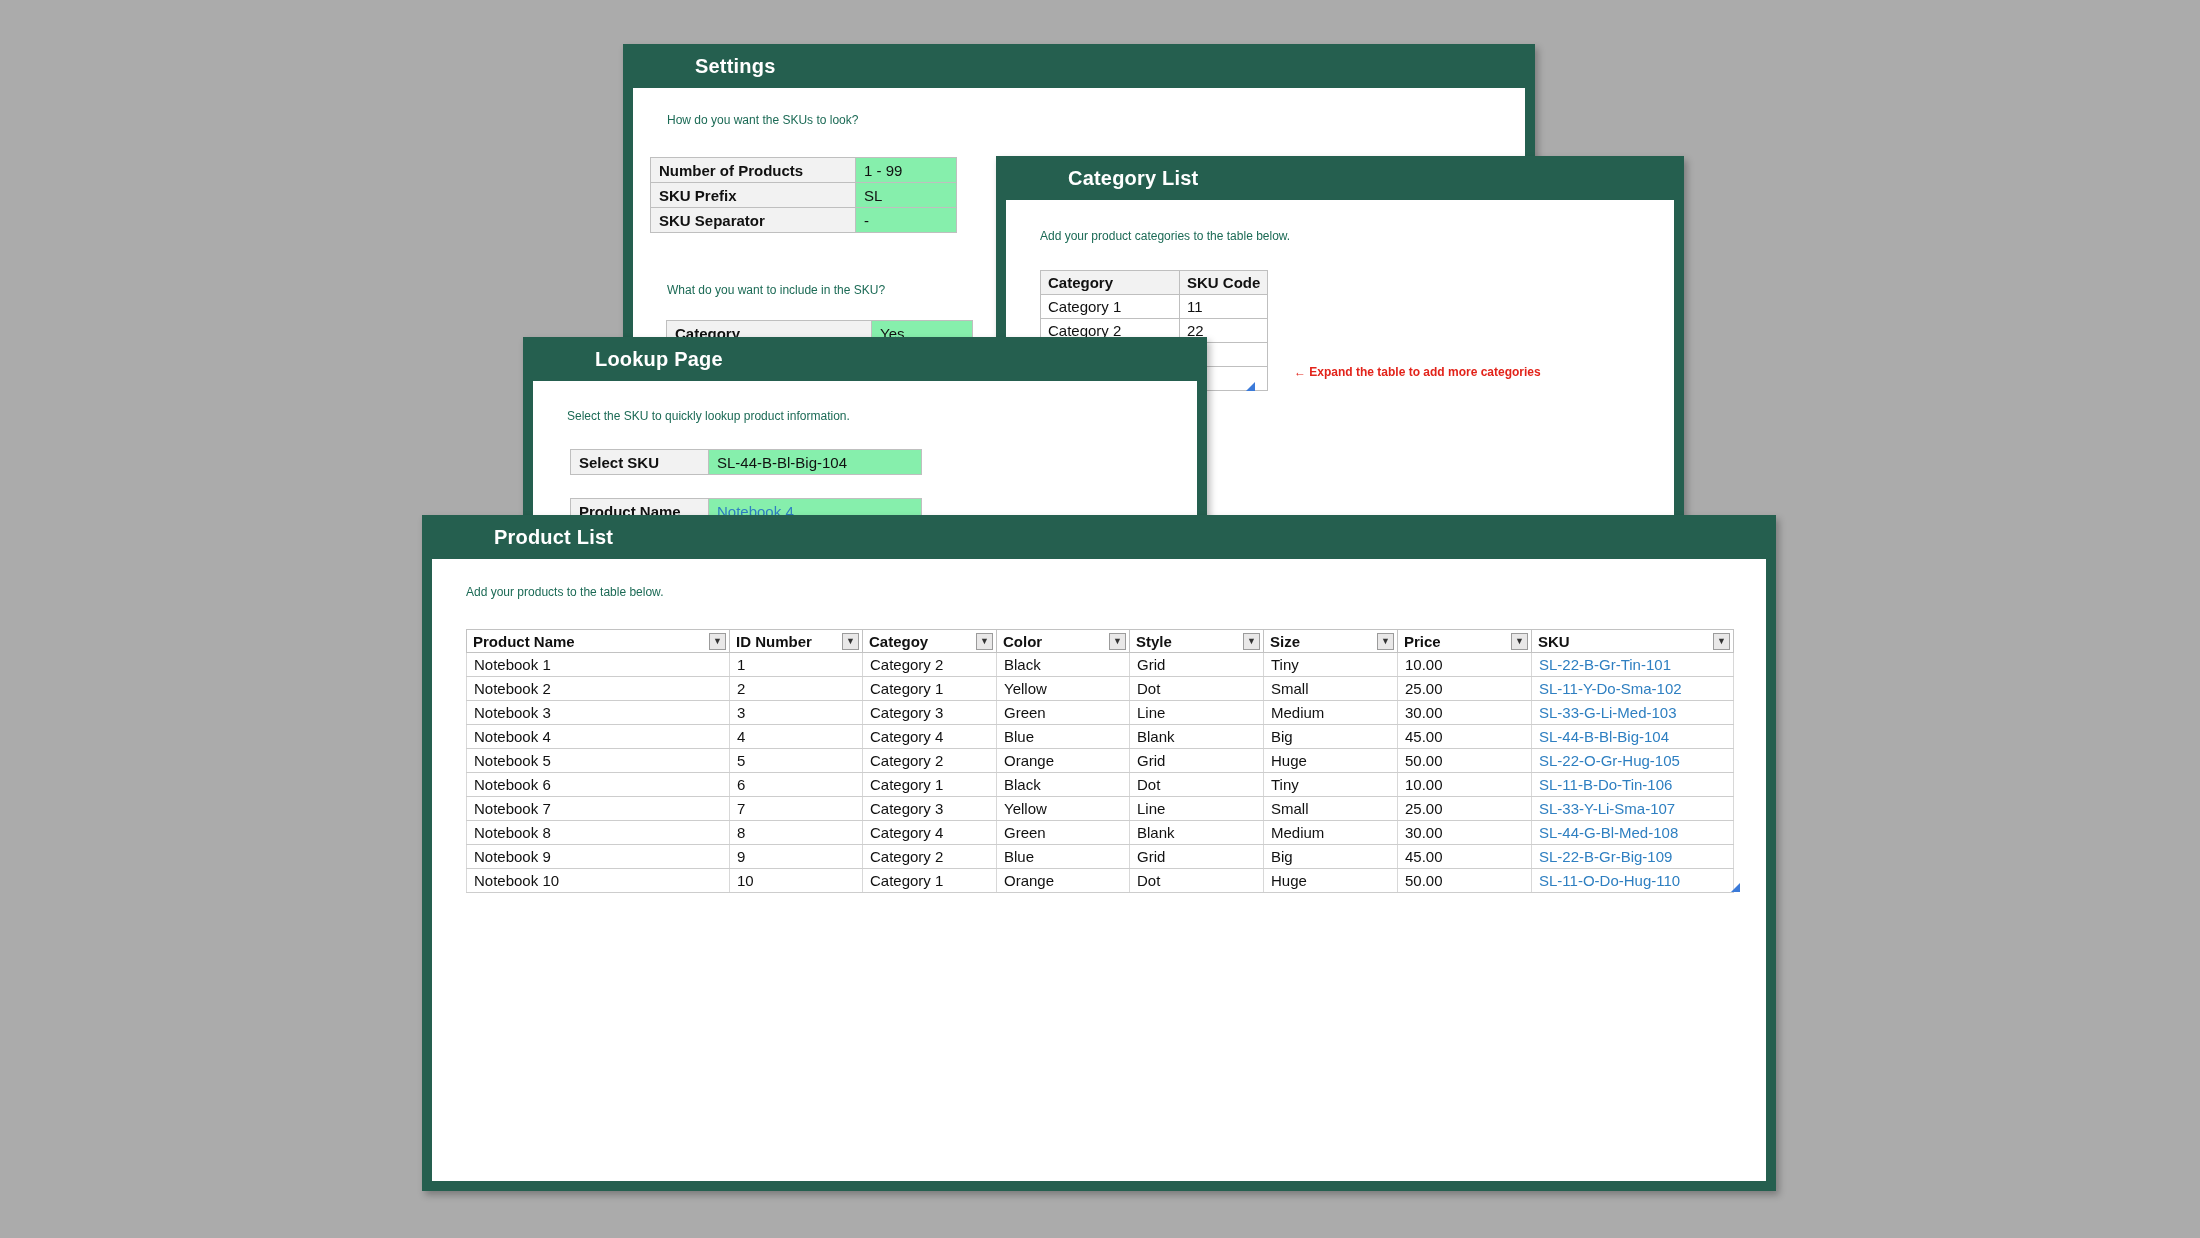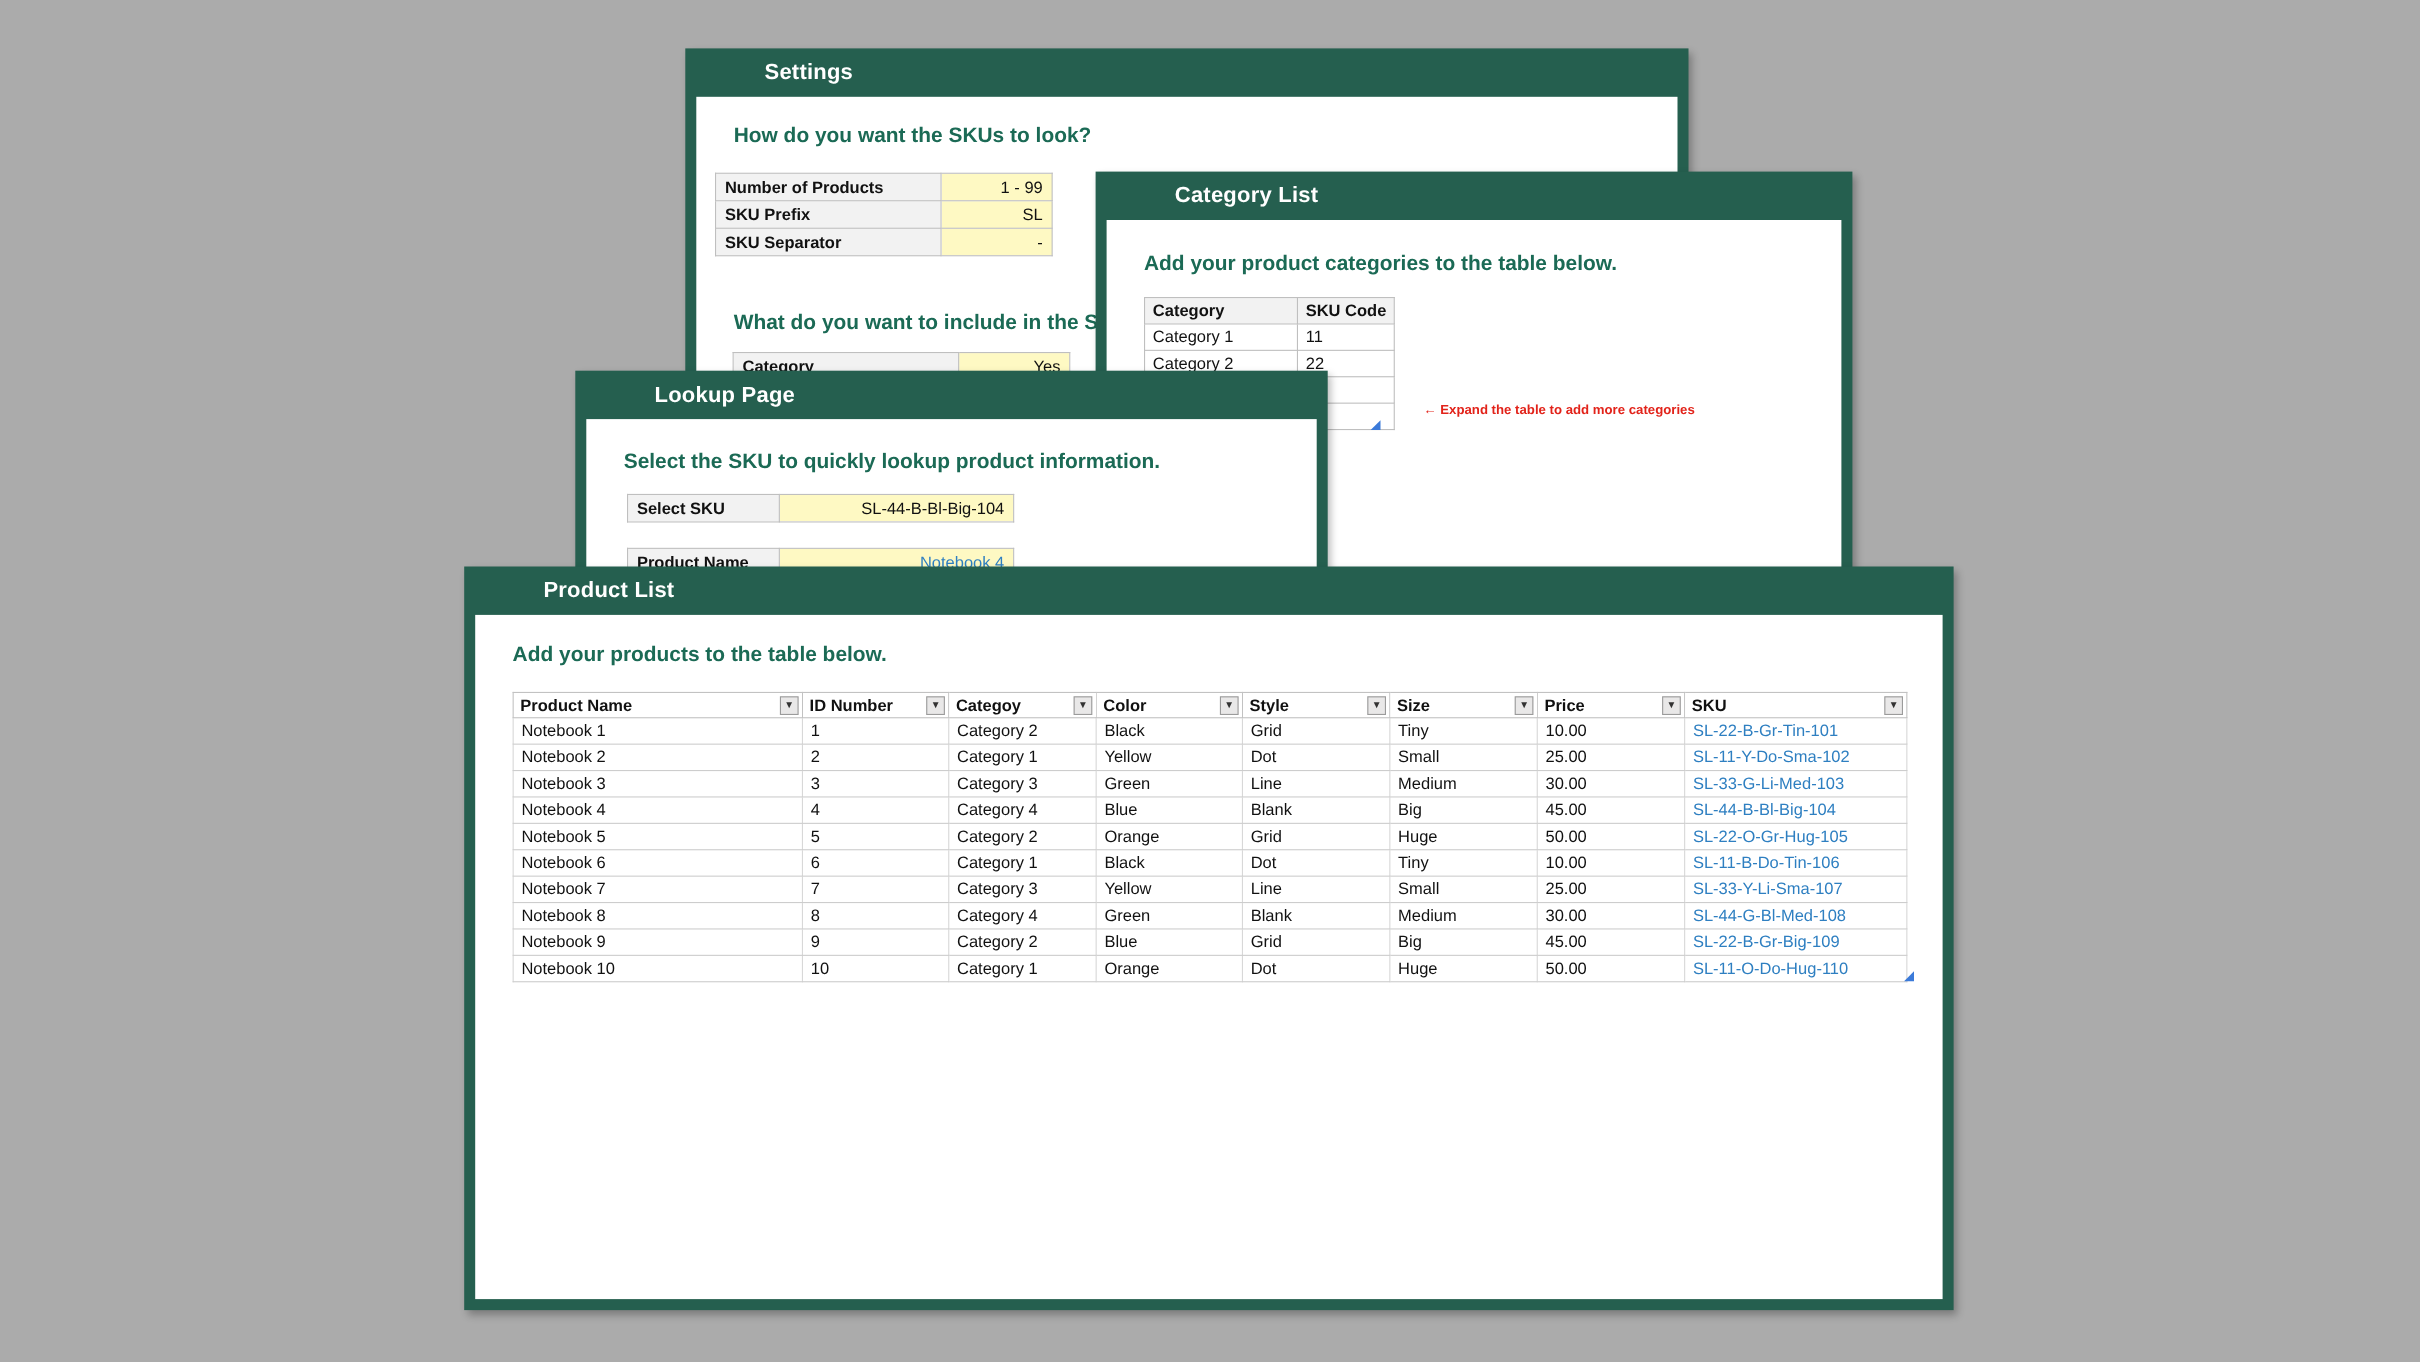--- a/index.html
+++ b/index.html
@@ -19,30 +19,30 @@
   .band .title {
     display:block; color:#FFFFFF; font-weight:bold; font-size:20px;
     line-height:44px; padding-left:48px; letter-spacing:0.2px;
   }
   .body {
     position:absolute; left:10px; right:10px; top:44px; bottom:10px;
     background:#FFFFFF; overflow:hidden;
   }
   .heading {
     position:absolute; left:34px;
-    color:#1B6A55; font-weight:bold; font-size:19px; white-space:nowrap;
+    color:#1B6A55; font-weight:normal; font-size:12px; white-space:nowrap;
   }
   
   table.kv { border-collapse:collapse; table-layout:fixed; }
   table.kv td {
     border:1px solid #BFBFBF; height:24px; font-size:15px;
     padding:0 8px; overflow:hidden; white-space:nowrap;
   }
   table.kv td.lbl { background:#F2F2F2; font-weight:bold; }
-  table.kv td.val { text-align:right; background:#fef9c3; }
+  table.kv td.val { text-align:left; background:#86efac; }
   
   table.cat { border-collapse:collapse; table-layout:fixed; }
   table.cat td, table.cat th {
     border:1px solid #BFBFBF; height:23px; font-size:15px;
     padding:0 7px; text-align:left; overflow:hidden; white-space:nowrap;
   }
   table.cat th { background:#F2F2F2; font-weight:bold; }
   table.cat td { background:#FFFFFF; }
   
   table.grid { border-collapse:collapse; table-layout:fixed; }

